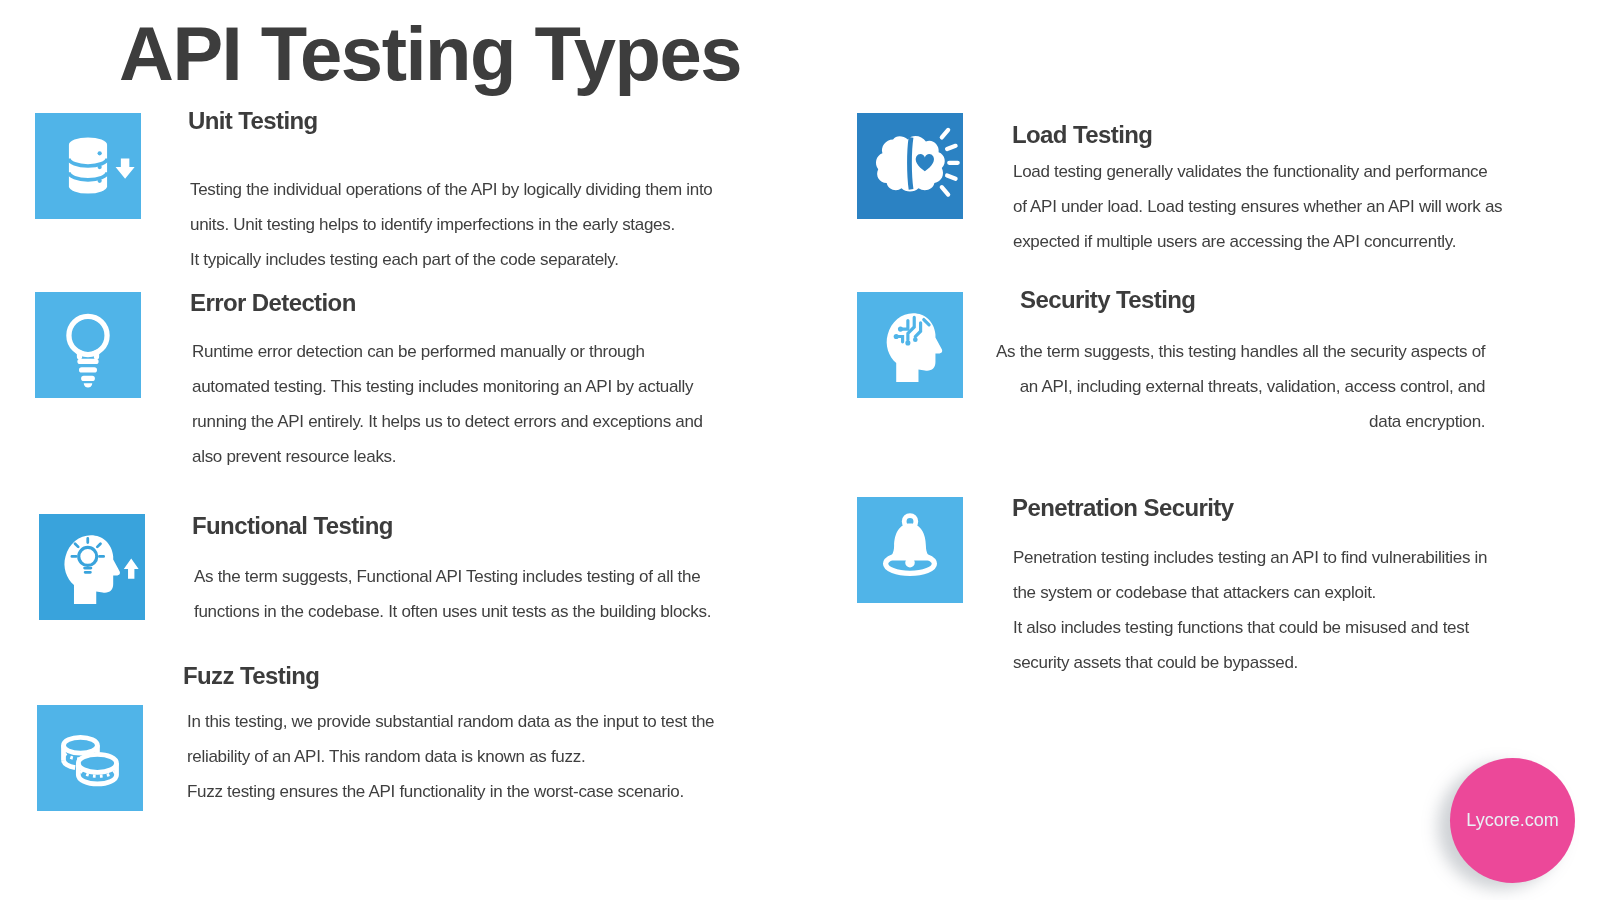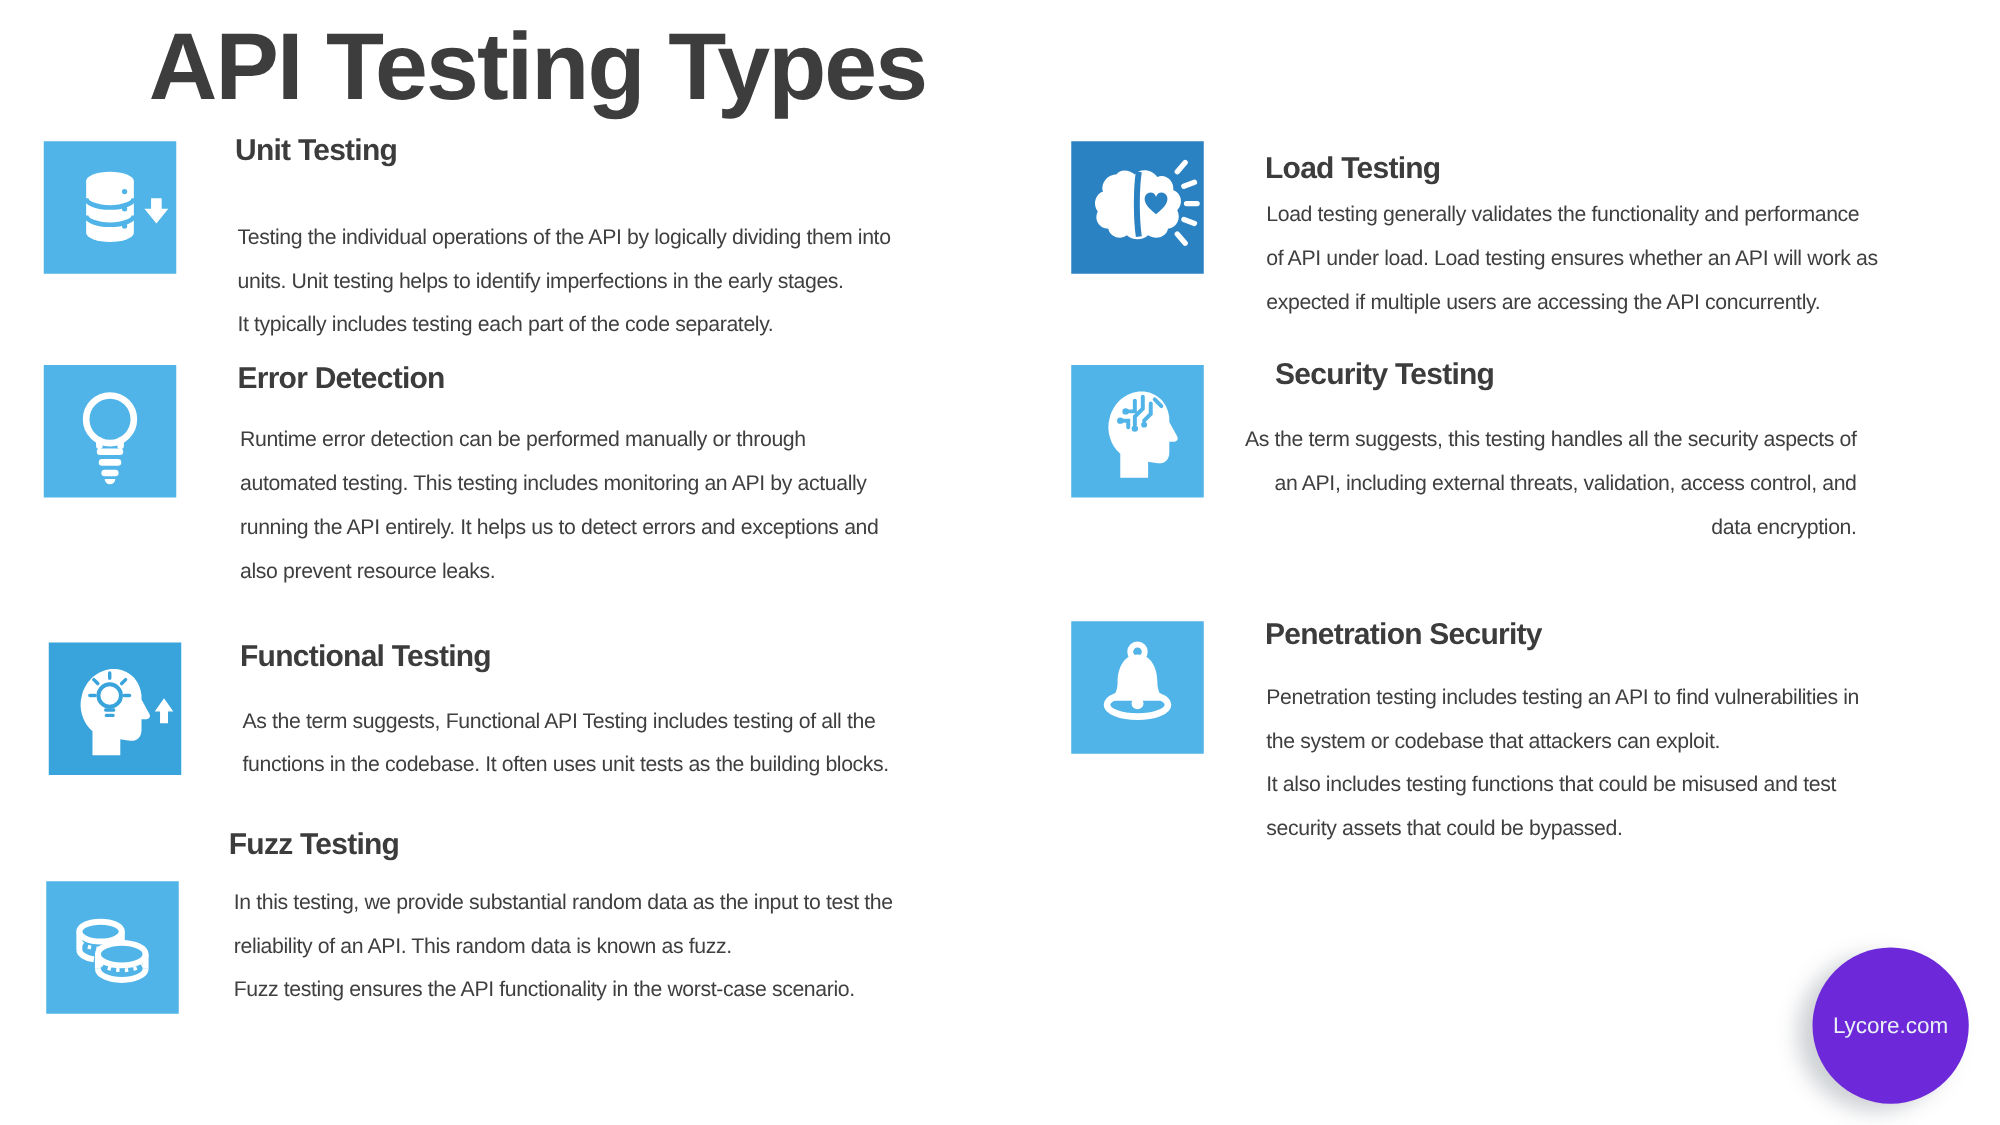--- a/index.html
+++ b/index.html
@@ -152,17 +152,17 @@
         <circle cx="50" cy="62" r="4.5" fill="#fff"></circle>
       </svg>
     </div>
     <h2 class="h h-penetration">Penetration Security</h2>
     <p class="p p-penetration">Penetration testing includes testing an API to find vulnerabilities in
 the system or codebase that attackers can exploit.
 It also includes testing functions that could be misused and test
 security assets that could be bypassed.</p>
   </section>
 
-  <div class="badge" style="background-color: #6d28d9;">
+  <div class="badge" style="background-color: #ec4899;">
     <span>Lycore.com</span>
   </div>
 
 </div>
 
 </body></html>

